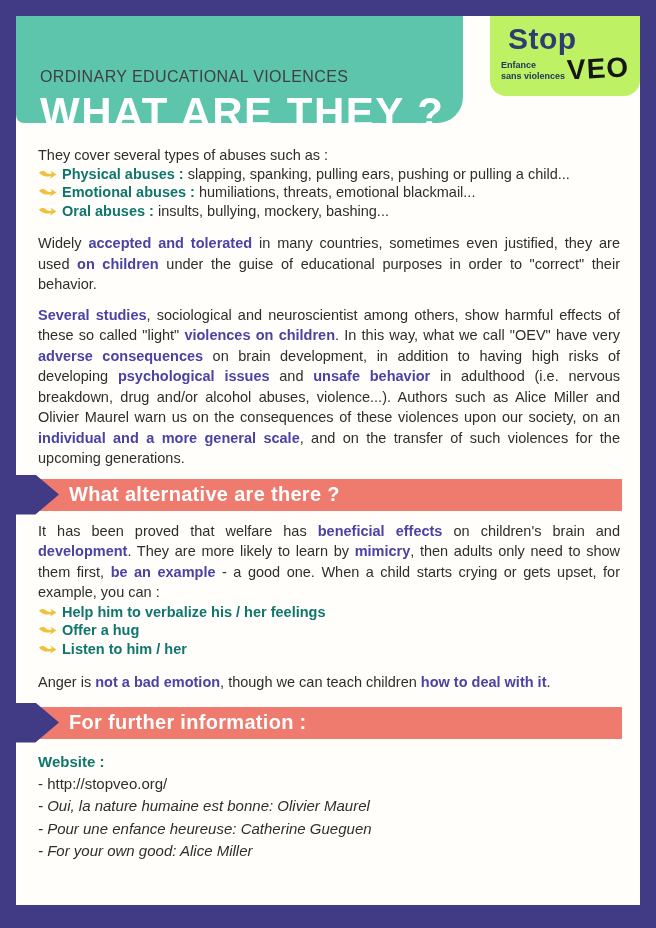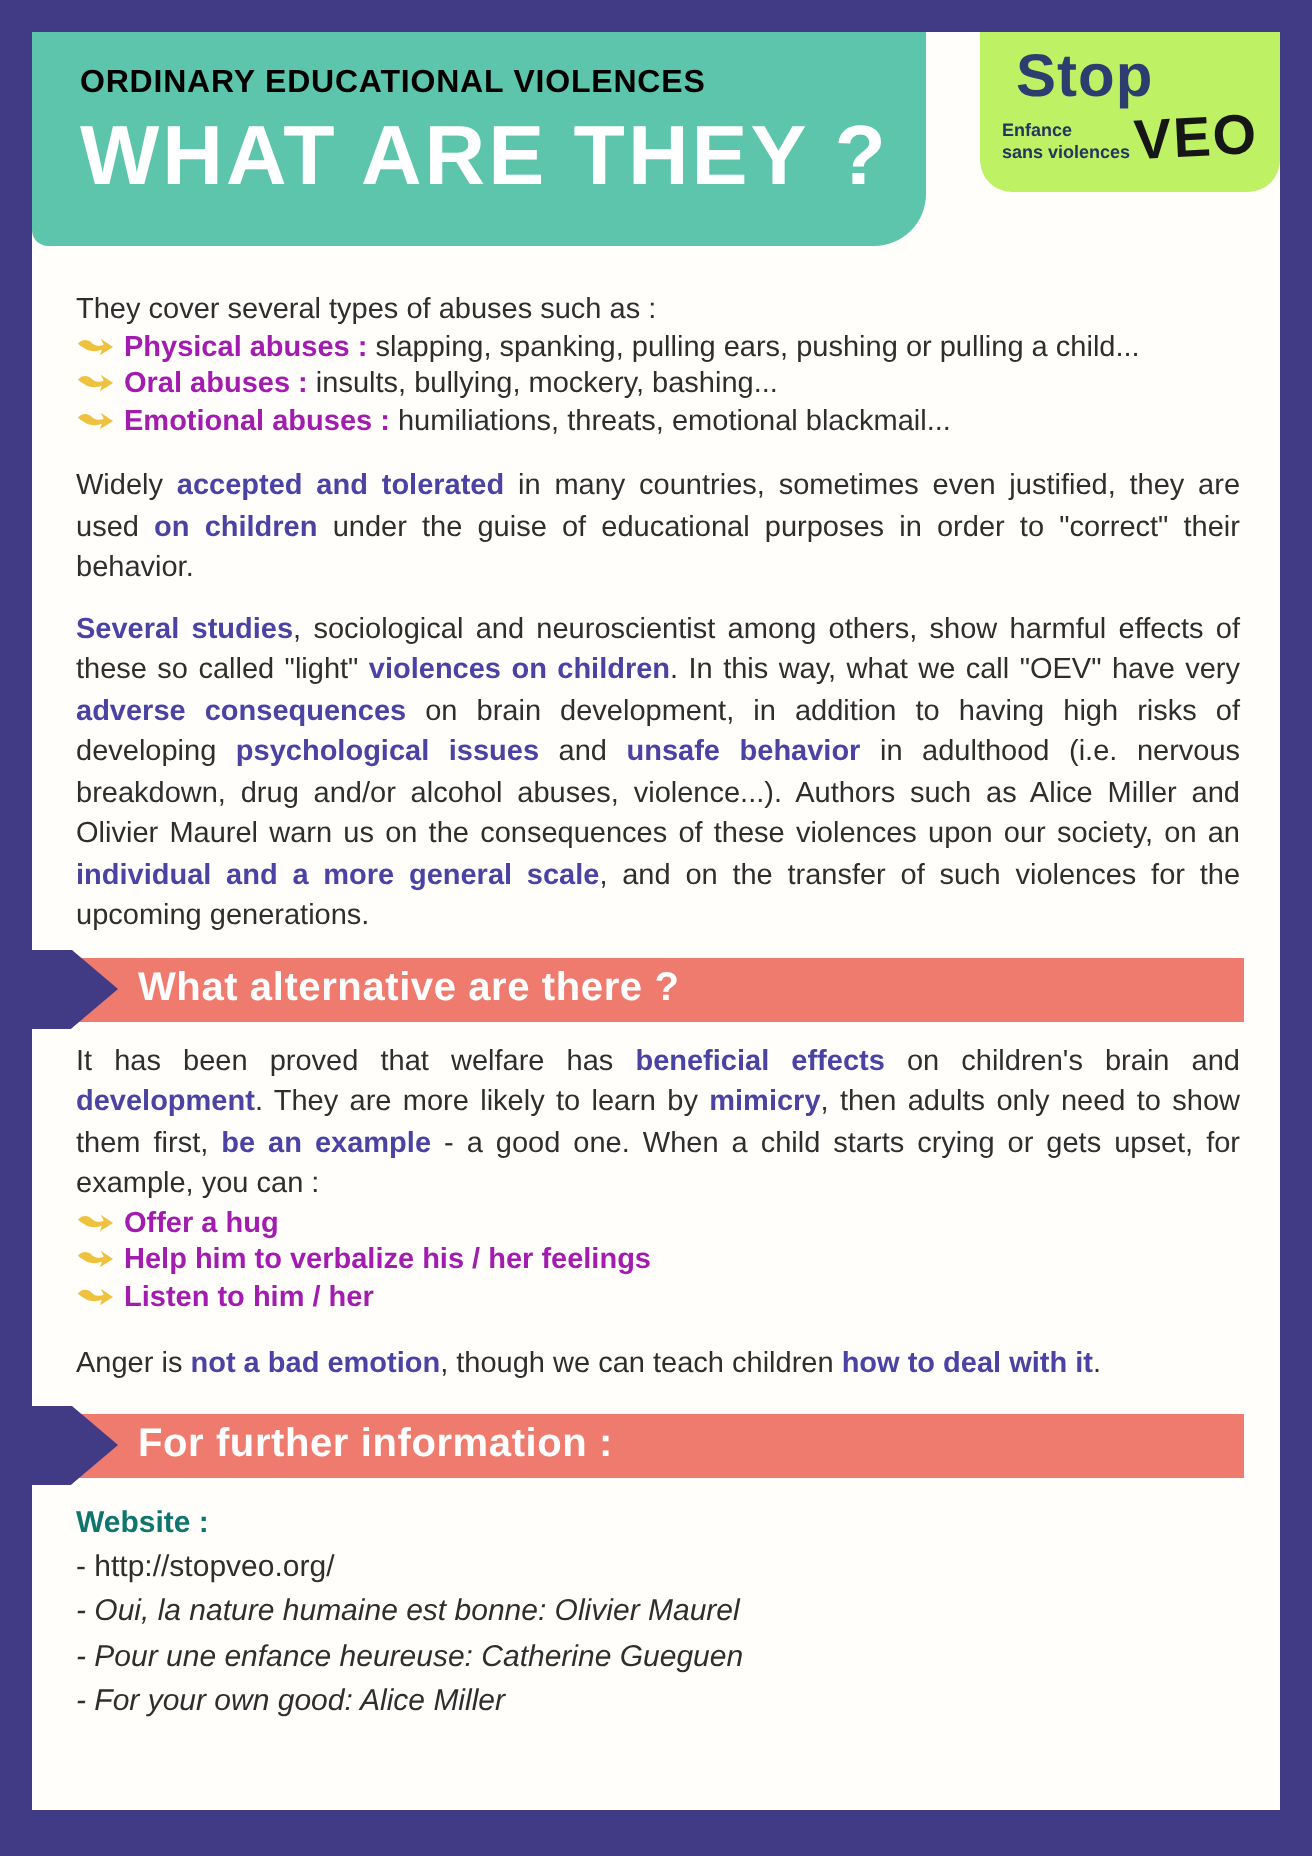--- a/index.html
+++ b/index.html
@@ -10,21 +10,21 @@
   }
   .frame{position:relative;width:656px;height:928px;background:#413a85;overflow:hidden;}
   .page{position:absolute;left:16px;top:16px;right:16px;bottom:23px;background:#fffefb;}
 
   
   .hdr-main{
     position:absolute;left:0;top:0;width:447px;height:107px;
     background:#5cc5ab;border-radius:0 0 26px 8px;
     padding:17px 0 0 24px;box-sizing:border-box;
   }
-  .kicker{font-size:16px;font-weight:bold;color:#000000;letter-spacing:.4px;}
+  .kicker{font-size:16px;font-weight:normal;color:#404040;letter-spacing:.4px;margin-top:35px;}
   .title{margin:6px 0 0;font-size:42px;font-weight:bold;color:#ffffff;letter-spacing:1.5px;line-height:1;}
 
   .logo{
     position:absolute;top:0;right:0;width:150px;height:80px;
     background:#bef264;border-radius:0 0 16px 16px;overflow:hidden;
   }
   .logo-stop{font-size:30px;font-weight:bold;color:#2e3d70;margin:8px 0 0 18px;line-height:1;letter-spacing:.5px;}
   .logo-row{display:flex;align-items:flex-end;margin-top:-7px;}
   .logo-tag{font-size:9px;font-weight:bold;color:#24355e;line-height:1.25;margin:13px 0 0 11px;}
   .logo-tag span{display:block;}
@@ -33,21 +33,21 @@
   
   .content{
     position:absolute;left:0;top:0;right:0;bottom:0;
     padding:130px 20px 0 22px;box-sizing:border-box;
     font-size:14.5px;color:#2e2e2e;
   }
   .lead{margin:0;line-height:18.5px;}
   ul.bullets{list-style:none;margin:0;padding:0;}
   ul.bullets li{line-height:18.5px;}
   .arr{margin-right:5px;vertical-align:-1px;}
-  .tl{color:#a21caf;font-weight:bold;}
+  .tl{color:#0f766e;font-weight:bold;}
   .em{color:#4b43a3;font-weight:bold;}
   .it{font-style:italic;}
   .para{margin:0;line-height:20.5px;}
   .j{text-align:justify;}
   .mt13{margin-top:13px;} .mt11{margin-top:11px;} .mt10{margin-top:10px;}
   .mt14{margin-top:14px;} .mt2{margin-top:2px;} .mt12{margin-top:12px;}
 
   
   .banner{
     position:relative;height:32px;
@@ -96,51 +96,51 @@
 
       <ul class="bullets">
         <li>
           <svg class="arr" width="19" height="11" viewBox="0 0 20 11">
               <path d="M1 3.6 C3.5 1 6.2 1.4 8.2 3.2 C10.4 5.1 12.6 5.2 14.6 4.3 L13 1.2 L19.5 5.5 L12.6 9.8 L13.6 7 C10.4 8.2 6.8 7.8 4.2 6 C2.7 5 1.6 4.4 1 3.6 Z" fill="#eec23e"></path>
             </svg><span class="tl">Physical abuses :</span> <span>slapping, spanking, pulling ears, pushing or pulling a child...</span>
         </li>
         <li>
           <svg class="arr" width="19" height="11" viewBox="0 0 20 11">
               <path d="M1 3.6 C3.5 1 6.2 1.4 8.2 3.2 C10.4 5.1 12.6 5.2 14.6 4.3 L13 1.2 L19.5 5.5 L12.6 9.8 L13.6 7 C10.4 8.2 6.8 7.8 4.2 6 C2.7 5 1.6 4.4 1 3.6 Z" fill="#eec23e"></path>
-            </svg><span class="tl">Oral abuses :</span> <span>insults, bullying, mockery, bashing...</span>
+            </svg><span class="tl">Emotional abuses :</span> <span>humiliations, threats, emotional blackmail...</span>
         </li>
         <li>
           <svg class="arr" width="19" height="11" viewBox="0 0 20 11">
               <path d="M1 3.6 C3.5 1 6.2 1.4 8.2 3.2 C10.4 5.1 12.6 5.2 14.6 4.3 L13 1.2 L19.5 5.5 L12.6 9.8 L13.6 7 C10.4 8.2 6.8 7.8 4.2 6 C2.7 5 1.6 4.4 1 3.6 Z" fill="#eec23e"></path>
-            </svg><span class="tl">Emotional abuses :</span> <span>humiliations, threats, emotional blackmail...</span>
+            </svg><span class="tl">Oral abuses :</span> <span>insults, bullying, mockery, bashing...</span>
         </li>
       </ul>
 
       <p class="para j mt13"><span>Widely </span><span class="em">accepted and tolerated</span><span> in many countries, sometimes even justified, they are used </span><span class="em">on children</span><span> under the guise of educational purposes in order to "correct" their behavior.</span></p>
 
 
       <p class="para j mt10"><span class="em">Several studies</span><span>, sociological and neuroscientist among others, show harmful effects of these so called "light" </span><span class="em">violences on children</span><span>. In this way, what we call "OEV" have very </span><span class="em">adverse consequences</span><span> on brain development, in addition to having high risks of developing </span><span class="em">psychological issues</span><span> and </span><span class="em">unsafe behavior</span><span> in adulthood (i.e. nervous breakdown, drug and/or alcohol abuses, violence...). Authors such as Alice Miller and Olivier Maurel warn us on the consequences of these violences upon our society, on an </span><span class="em">individual and a more general scale</span><span>, and on the transfer of such violences for the upcoming generations.</span></p>
 
       <div class="banner mt10">
         <div class="chev"></div>
         <h2>What alternative are there ?</h2>
       </div>
 
       <p class="para j mt10"><span>It has been proved that welfare has </span><span class="em">beneficial effects</span><span> on children's brain and </span><span class="em">development</span><span>. They are more likely to learn by </span><span class="em">mimicry</span><span>, then adults only need to show them first, </span><span class="em">be an example</span><span> - a good one. When a child starts crying or gets upset, for example, you can :</span></p>
 
       <ul class="bullets mt2">
         <li>
           <svg class="arr" width="19" height="11" viewBox="0 0 20 11">
               <path d="M1 3.6 C3.5 1 6.2 1.4 8.2 3.2 C10.4 5.1 12.6 5.2 14.6 4.3 L13 1.2 L19.5 5.5 L12.6 9.8 L13.6 7 C10.4 8.2 6.8 7.8 4.2 6 C2.7 5 1.6 4.4 1 3.6 Z" fill="#eec23e"></path>
-            </svg><span class="tl">Offer a hug</span>
+            </svg><span class="tl">Help him to verbalize his / her feelings</span>
         </li>
         <li>
           <svg class="arr" width="19" height="11" viewBox="0 0 20 11">
               <path d="M1 3.6 C3.5 1 6.2 1.4 8.2 3.2 C10.4 5.1 12.6 5.2 14.6 4.3 L13 1.2 L19.5 5.5 L12.6 9.8 L13.6 7 C10.4 8.2 6.8 7.8 4.2 6 C2.7 5 1.6 4.4 1 3.6 Z" fill="#eec23e"></path>
-            </svg><span class="tl">Help him to verbalize his / her feelings</span>
+            </svg><span class="tl">Offer a hug</span>
         </li>
         <li>
           <svg class="arr" width="19" height="11" viewBox="0 0 20 11">
               <path d="M1 3.6 C3.5 1 6.2 1.4 8.2 3.2 C10.4 5.1 12.6 5.2 14.6 4.3 L13 1.2 L19.5 5.5 L12.6 9.8 L13.6 7 C10.4 8.2 6.8 7.8 4.2 6 C2.7 5 1.6 4.4 1 3.6 Z" fill="#eec23e"></path>
             </svg><span class="tl">Listen to him / her</span>
         </li>
       </ul>
 
       <p class="para mt14"><span>Anger is </span><span class="em">not a bad emotion</span><span>, though we can teach children </span><span class="em">how to deal with it</span><span>.</span></p>
 

